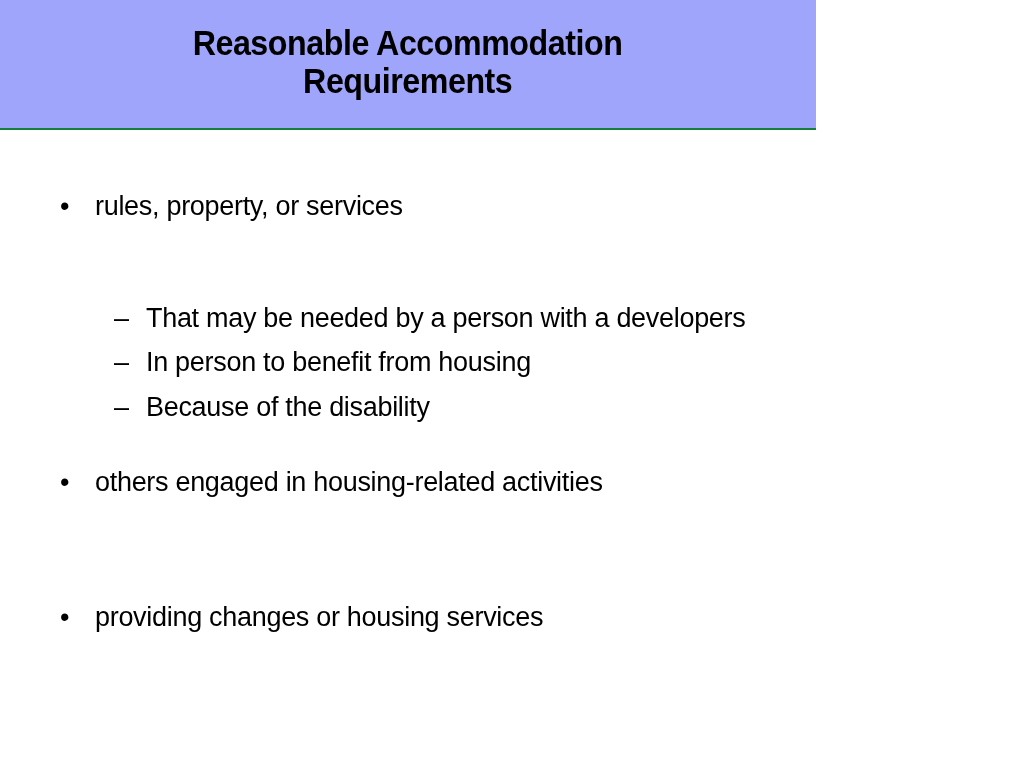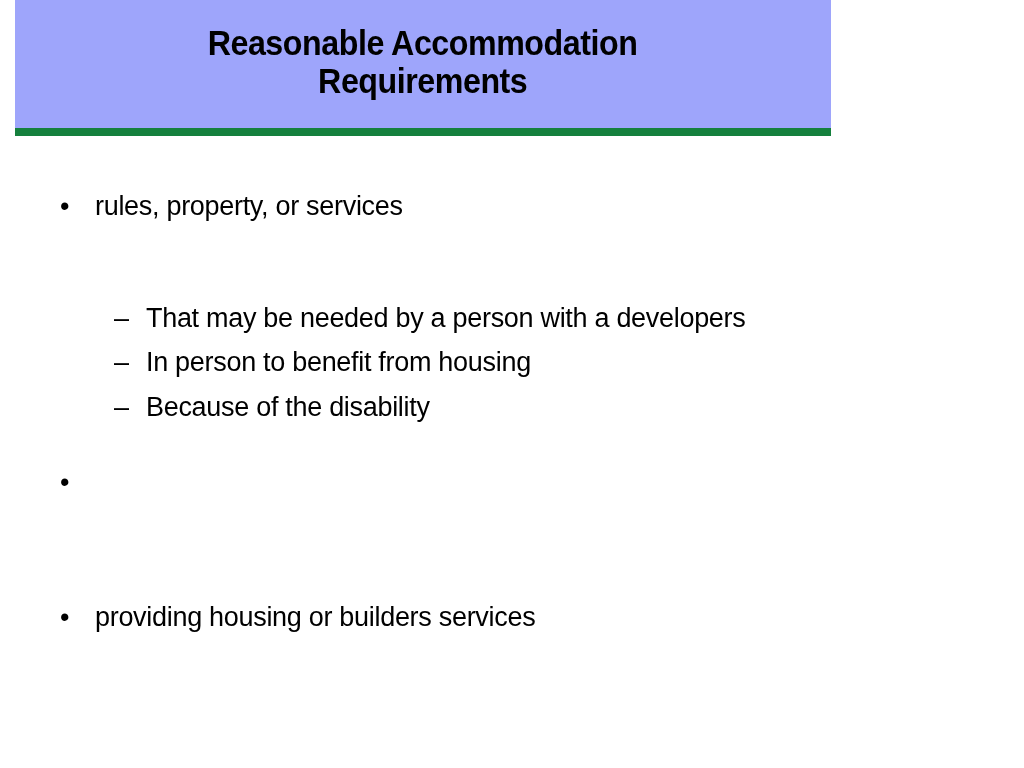--- a/index.html
+++ b/index.html
@@ -7,22 +7,21 @@
       width: 1024px; height: 768px; overflow: hidden;
       background: #ffffff;
       font-family: "Liberation Sans", sans-serif;
       color: #000000;
       position: relative;
     }
     .header {
       position: absolute; left: 0; top: 0; width: 816px; height: 128px;
       background: #9ea5fb;
       display: flex; flex-direction: column; align-items: center; justify-content: center;
-      border-bottom: 8px solid #15803d;
-      margin-left: 15px;
+      border-bottom: 2px solid #15803d;
     }
     .title-line {
       font-weight: bold; font-size: 35px; line-height: 42px;
       letter-spacing: -0.5px; transform: scaleX(0.92);
       text-align: center; margin-top: -4px;
     }
     .content { position: absolute; left: 0; top: 0; width: 1024px; }
     .bullet {
       position: absolute; font-size: 27px; line-height: 31px;
       letter-spacing: -0.3px;
@@ -53,19 +52,20 @@
     <span class="marker">–</span>
     <span>In person to benefit from housing</span>
   </div>
   <div class="sub" style="left:146px; top:392px;">
     <span class="marker">–</span>
     <span>Because of the disability</span>
   </div>
 
   <div class="bullet" style="left:95px; top:467px;">
     <span class="marker">•</span>
+    <div>others engaged in housing-related activities</div>
   </div>
 
   <div class="bullet" style="left:95px; top:602px;">
     <span class="marker">•</span>
-    <div>providing housing or builders services</div>
+    <div>providing changes or housing services</div>
   </div>
 </div>
 
 </body></html>

